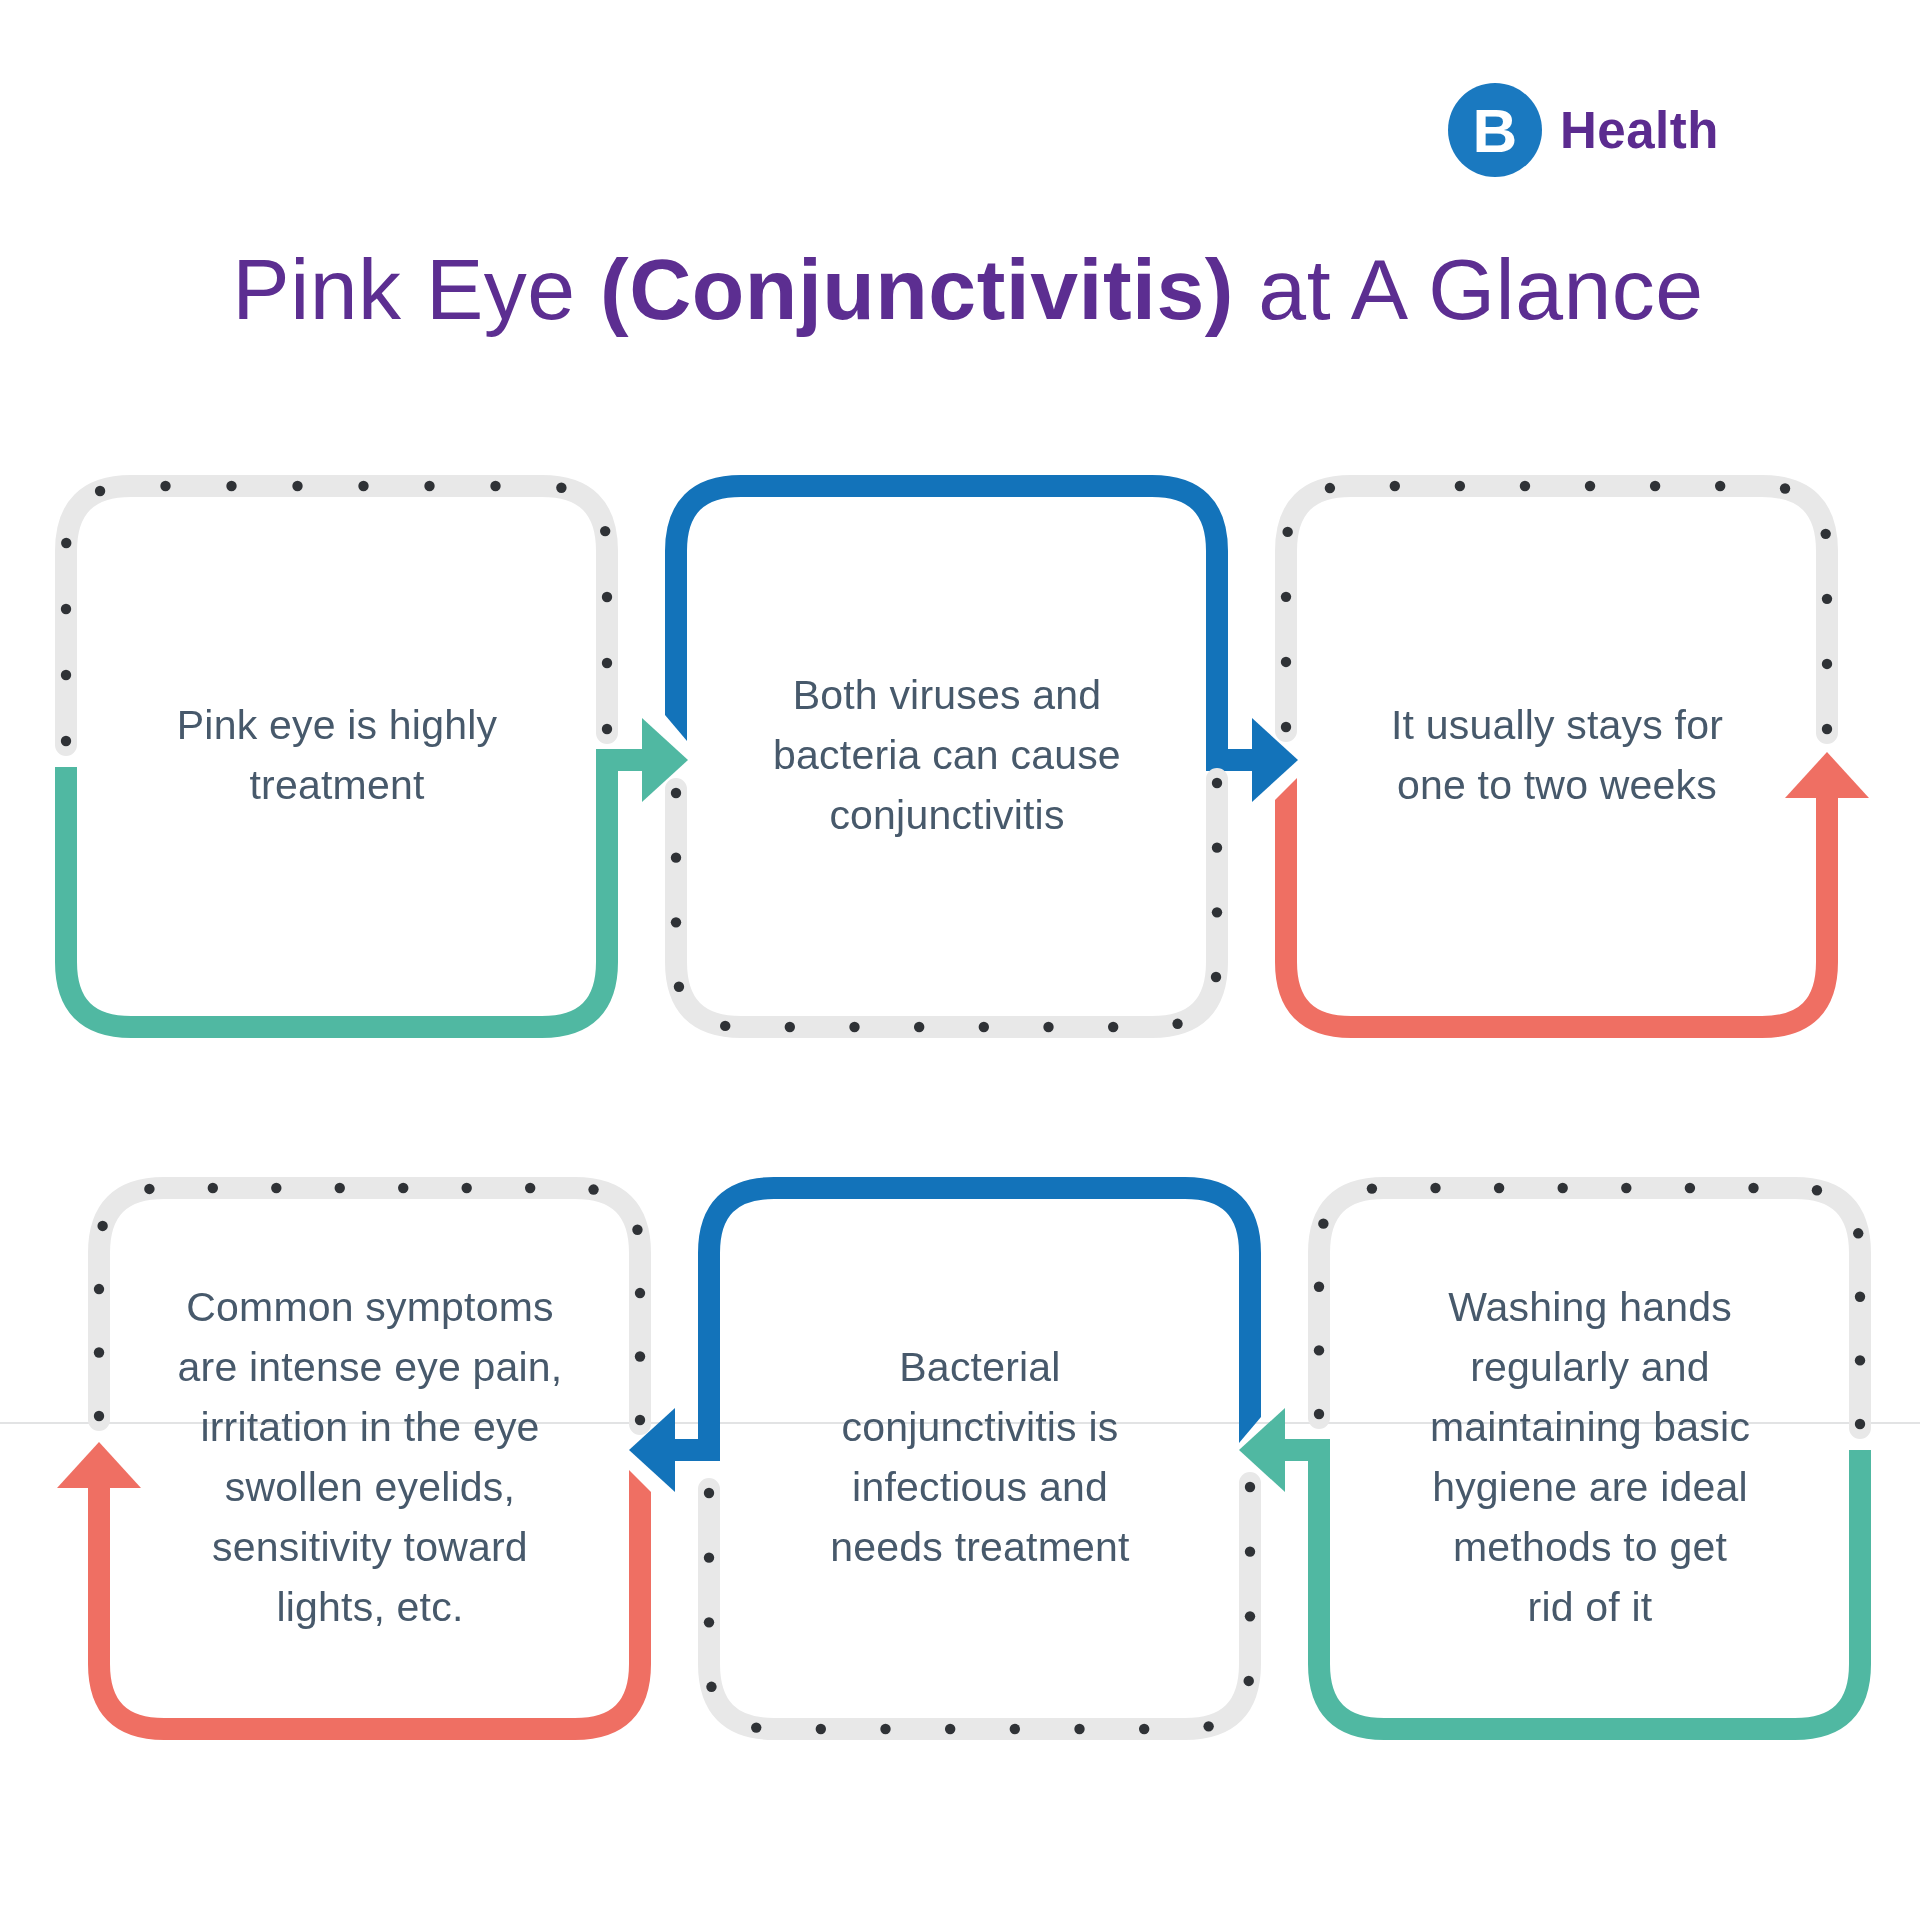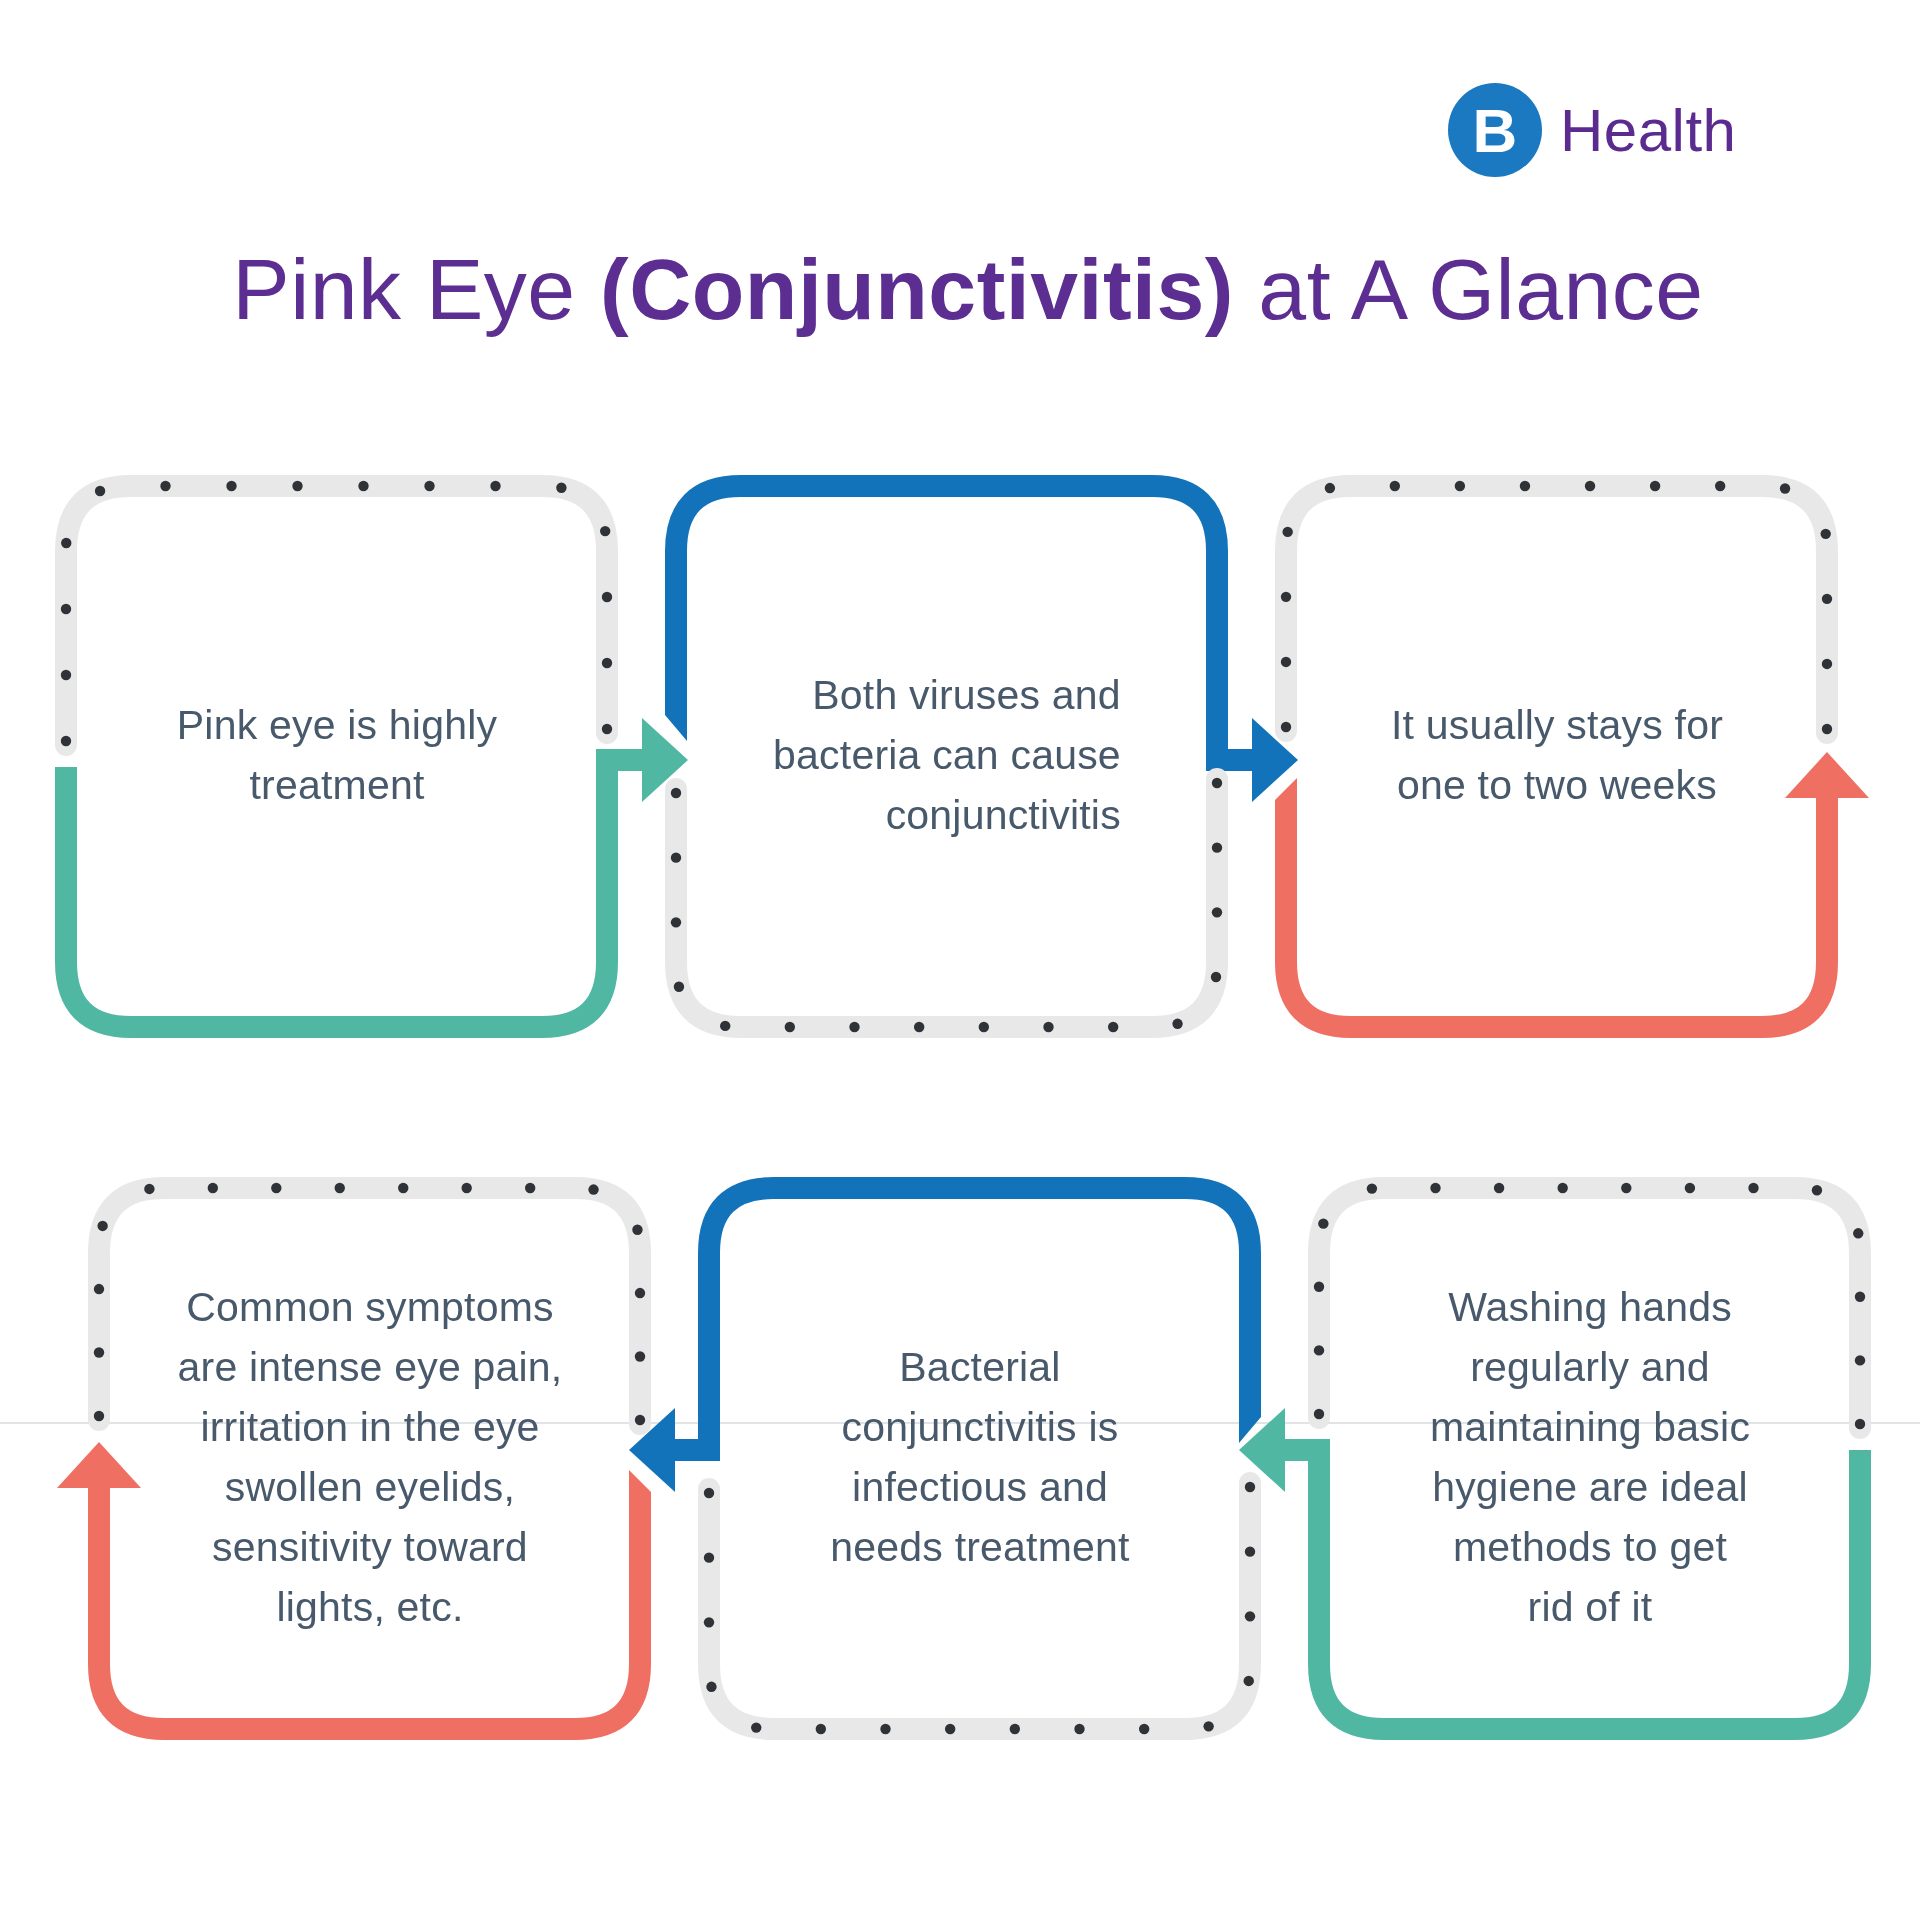--- a/index.html
+++ b/index.html
@@ -46,21 +46,21 @@
   .logo{
     position:absolute;left:1448px;top:78px;height:104px;
     display:flex;align-items:center;gap:18px;
   }
   .logo-mark{
     width:94px;height:94px;border-radius:50%;background:var(--logo-blue);
     display:flex;align-items:center;justify-content:center;
     color:#ffffff;font-size:62px;font-weight:700;
   }
   .logo-name{
-    color:var(--logo-purple);font-size:60px;font-weight:400;letter-spacing:0.5px;
+    color:var(--logo-purple);font-size:51px;font-weight:700;letter-spacing:0.5px;
   }
 </style>
 </head>
 <body>
 
 <div class="faint-line"></div>
 
 <svg class="diagram-svg" viewBox="0 0 1920 1920" aria-hidden="true">
 
   <g>
@@ -205,21 +205,21 @@
     <span>B</span>
   </div>
   <div class="logo-name">Health</div>
 </div>
 
 <h1 class="page-title"><span>Pink Eye </span><span class="title-bold">(Conjunctivitis)</span><span> at A Glance</span></h1>
 
 <div class="box-text" style="left:80px;top:492px;width:514px;height:528px;">Pink eye is highly
 treatment</div>
 
-<div class="box-text" style="left:690px;top:492px;width:514px;height:528px;text-align:right;">Both viruses and
+<div class="box-text" style="left:690px;top:492px;width:514px;height:528px;">Both viruses and
 bacteria can cause
 conjunctivitis</div>
 
 <div class="box-text" style="left:1300px;top:492px;width:514px;height:528px;">It usually stays for
 one to two weeks</div>
 
 <div class="box-text" style="left:113px;top:1194px;width:514px;height:528px;">Common symptoms
 are intense eye pain,
 irritation in the eye
 swollen eyelids,

